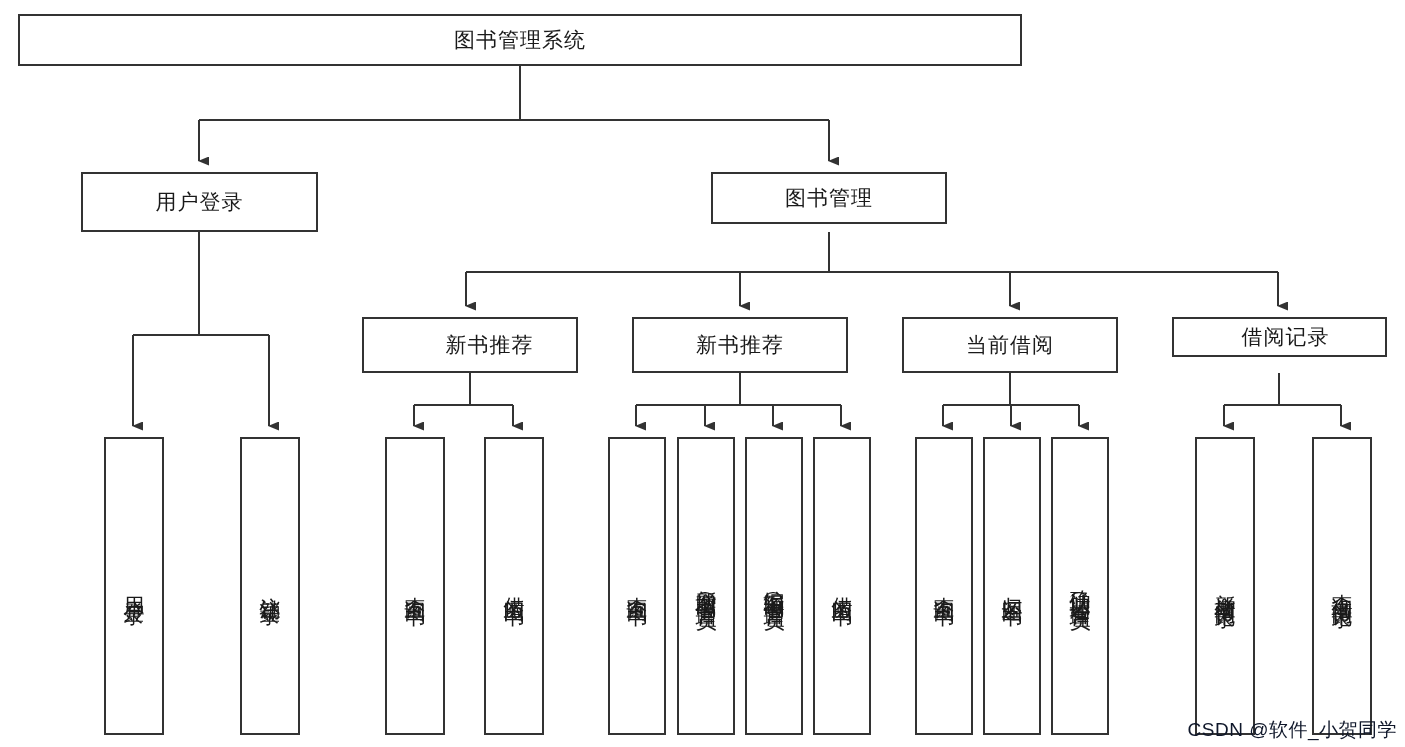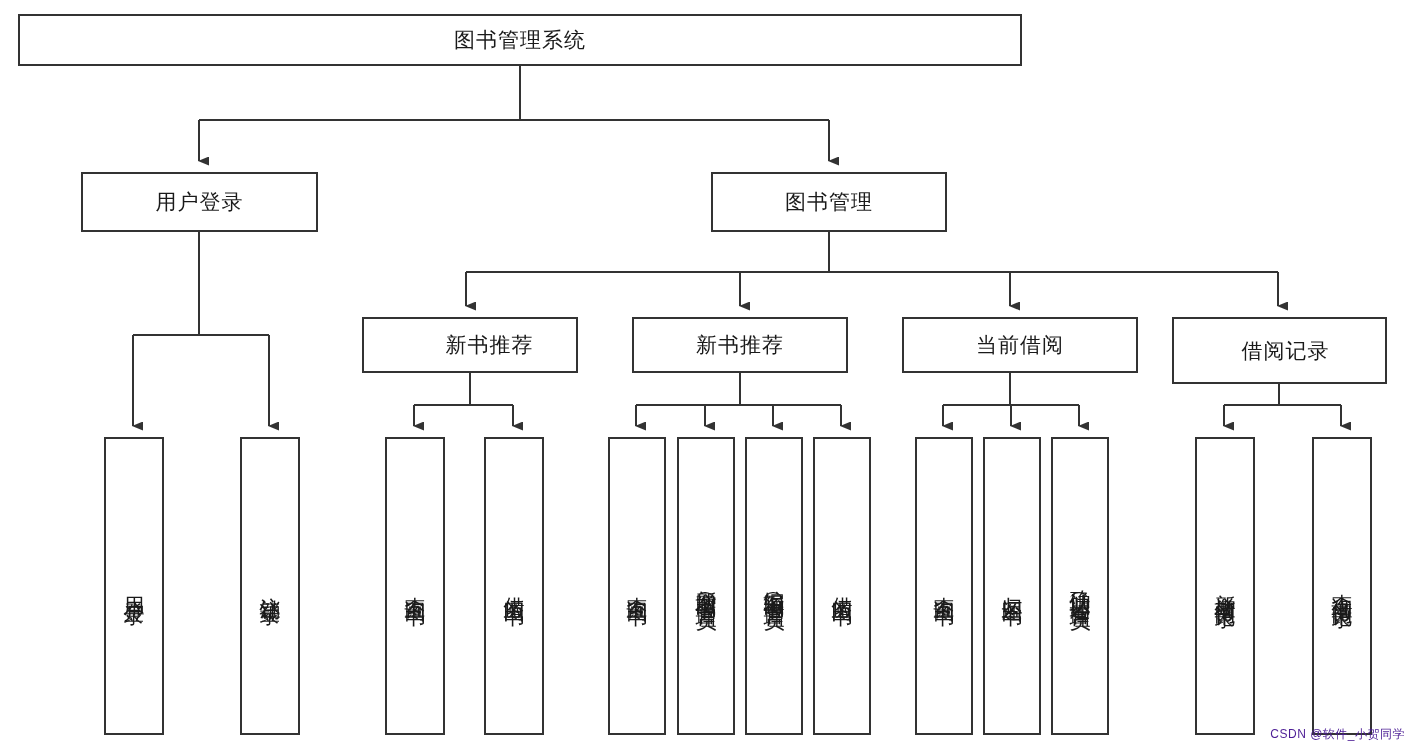--- a/index.html
+++ b/index.html
@@ -50,24 +50,24 @@
     line-height: 1.05;
     text-align: center;
     padding: 6px 0;
   }
   .node-label {
     display: block;
     white-space: pre-wrap;
   }
   #watermark {
     position: absolute;
-    right: 0;
+    right: 8px;
     bottom: 4px;
-    font-size: 12px;
-    color: #4c1d95;
+    font-size: 19px;
+    color: #0f172a;
     letter-spacing: 0.5px;
     white-space: nowrap;
     user-select: none;
   }
 </style>
 </head>
 <body>
 
 <div id="diagram-root">
 
@@ -114,33 +114,33 @@
       </g>
   </svg>
 
   <div id="node-layer">
       <div class="node horizontal" style="left: 18px; top: 14px; width: 1004px; height: 52px; border-color: rgb(51, 51, 51); background: rgb(255, 255, 255); color: rgb(26, 26, 26);">
         <span class="node-label">图书管理系统</span>
       </div>
       <div class="node horizontal" style="left: 81px; top: 172px; width: 237px; height: 60px; border-color: rgb(51, 51, 51); background: rgb(255, 255, 255); color: rgb(26, 26, 26);">
         <span class="node-label">用户登录</span>
       </div>
-      <div class="node horizontal" style="left: 711px; top: 172px; width: 236px; height: 60px; border-color: rgb(51, 51, 51); background: rgb(255, 255, 255); color: rgb(26, 26, 26);">
+      <div class="node horizontal" style="left: 711px; top: 172px; width: 236px; height: 52px; border-color: rgb(51, 51, 51); background: rgb(255, 255, 255); color: rgb(26, 26, 26);">
         <span class="node-label">图书管理</span>
       </div>
       <div class="node horizontal" style="left: 362px; top: 317px; width: 216px; height: 56px; border-color: rgb(51, 51, 51); background: rgb(255, 255, 255); color: rgb(26, 26, 26); padding-left: 39px;">
         <span class="node-label">新书推荐</span>
       </div>
       <div class="node horizontal" style="left: 632px; top: 317px; width: 216px; height: 56px; border-color: rgb(51, 51, 51); background: rgb(255, 255, 255); color: rgb(26, 26, 26);">
         <span class="node-label">新书推荐</span>
       </div>
-      <div class="node horizontal" style="left: 902px; top: 317px; width: 236px; height: 56px; border-color: rgb(51, 51, 51); background: rgb(255, 255, 255); color: rgb(26, 26, 26);">
+      <div class="node horizontal" style="left: 902px; top: 317px; width: 216px; height: 56px; border-color: rgb(51, 51, 51); background: rgb(255, 255, 255); color: rgb(26, 26, 26);">
         <span class="node-label">当前借阅</span>
       </div>
-      <div class="node horizontal" style="left: 1172px; top: 317px; width: 215px; height: 67px; border-color: rgb(51, 51, 51); background: rgb(255, 255, 255); color: rgb(26, 26, 26); padding-left: 12px;">
+      <div class="node horizontal" style="left: 1172px; top: 317px; width: 215px; height: 40px; border-color: rgb(51, 51, 51); background: rgb(255, 255, 255); color: rgb(26, 26, 26); padding-left: 12px;">
         <span class="node-label">借阅记录</span>
       </div>
       <div class="node vertical" style="left: 104px; top: 437px; width: 60px; height: 298px; border-color: rgb(51, 51, 51); background: rgb(255, 255, 255); color: rgb(26, 26, 26);">
         <span class="node-label">用户登录</span>
       </div>
       <div class="node vertical" style="left: 240px; top: 437px; width: 60px; height: 298px; border-color: rgb(51, 51, 51); background: rgb(255, 255, 255); color: rgb(26, 26, 26);">
         <span class="node-label">注销登录</span>
       </div>
       <div class="node vertical" style="left: 385px; top: 437px; width: 60px; height: 298px; border-color: rgb(51, 51, 51); background: rgb(255, 255, 255); color: rgb(26, 26, 26);">
         <span class="node-label">查询图书</span>

